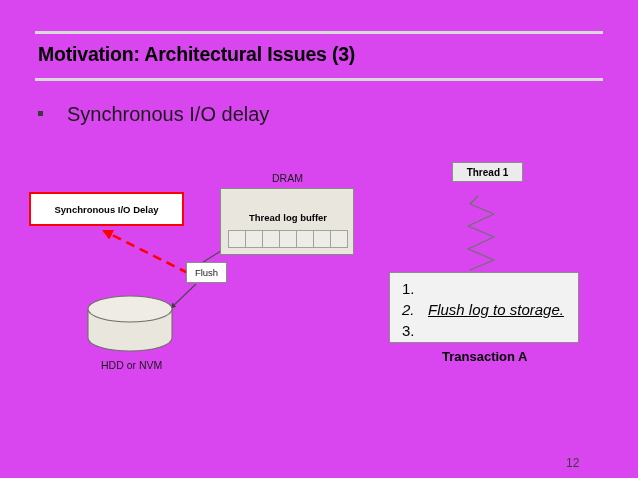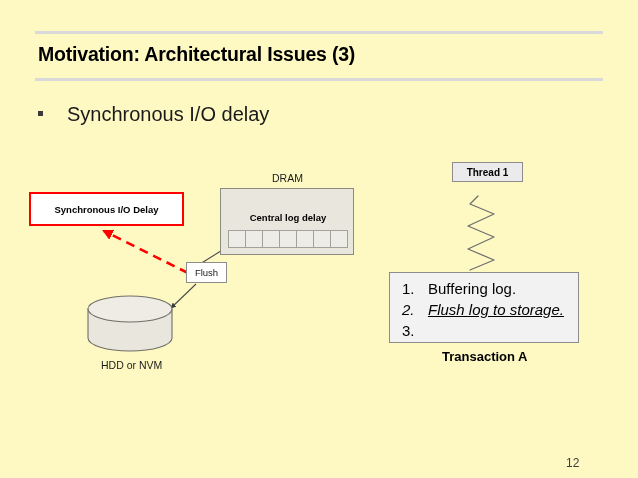--- a/index.html
+++ b/index.html
@@ -8,21 +8,21 @@
     background: #ffffff;
   }
   body {
     font-family: "Liberation Sans", sans-serif;
     color: #000000;
   }
   #slide {
     position: relative;
     width: 638px;
     height: 478px;
-    background: #fef9c3;
+    background: #d946ef;
     overflow: hidden;
   }
 
   
   .rule {
     position: absolute;
     left: 35px;
     width: 568px;
     height: 3px;
     background: #d9d9d9;
@@ -284,21 +284,21 @@
         <path d="M 88 309 L 88 338 A 42 13 0 0 0 172 338 L 172 309 Z" fill="#e9e7dd" stroke="#6e6e66" stroke-width="1.1"></path>
         <ellipse cx="130" cy="309" rx="42" ry="13" fill="#eeece4" stroke="#6e6e66" stroke-width="1.1"></ellipse>
       </g>
 
       <polyline points="478,196 470,204 494,214 468,226 494,237 468,249 494,260 470,270" fill="none" stroke="#6f6f6f" stroke-width="1.3" stroke-linejoin="round" stroke-linecap="round"></polyline>
     </svg>
 
     <div class="dlabel" id="dram-label">DRAM</div>
 
     <div id="dram-box">
-      <div id="central-log-buffer-label">Central log delay</div>
+      <div id="central-log-buffer-label">Thread log buffer</div>
       <div id="buffer-cells">
         <div class="buffer-cell"></div>
         <div class="buffer-cell"></div>
         <div class="buffer-cell"></div>
         <div class="buffer-cell"></div>
         <div class="buffer-cell"></div>
         <div class="buffer-cell"></div>
         <div class="buffer-cell"></div>
       </div>
     </div>
@@ -313,21 +313,20 @@
 
     <div class="dlabel" id="storage-label">HDD or NVM</div>
 
     <div id="thread-box">
       <span id="thread-text">Thread 1</span>
     </div>
 
     <div id="steps-box">
       <div class="step-row">
         <span class="step-num">1.</span>
-        <span class="step-text">Buffering log.</span>
       </div>
       <div class="step-row emph">
         <span class="step-num">2.</span>
         <span class="step-text">Flush log to storage.</span>
       </div>
       <div class="step-row">
         <span class="step-num">3.</span>
       </div>
     </div>
 

